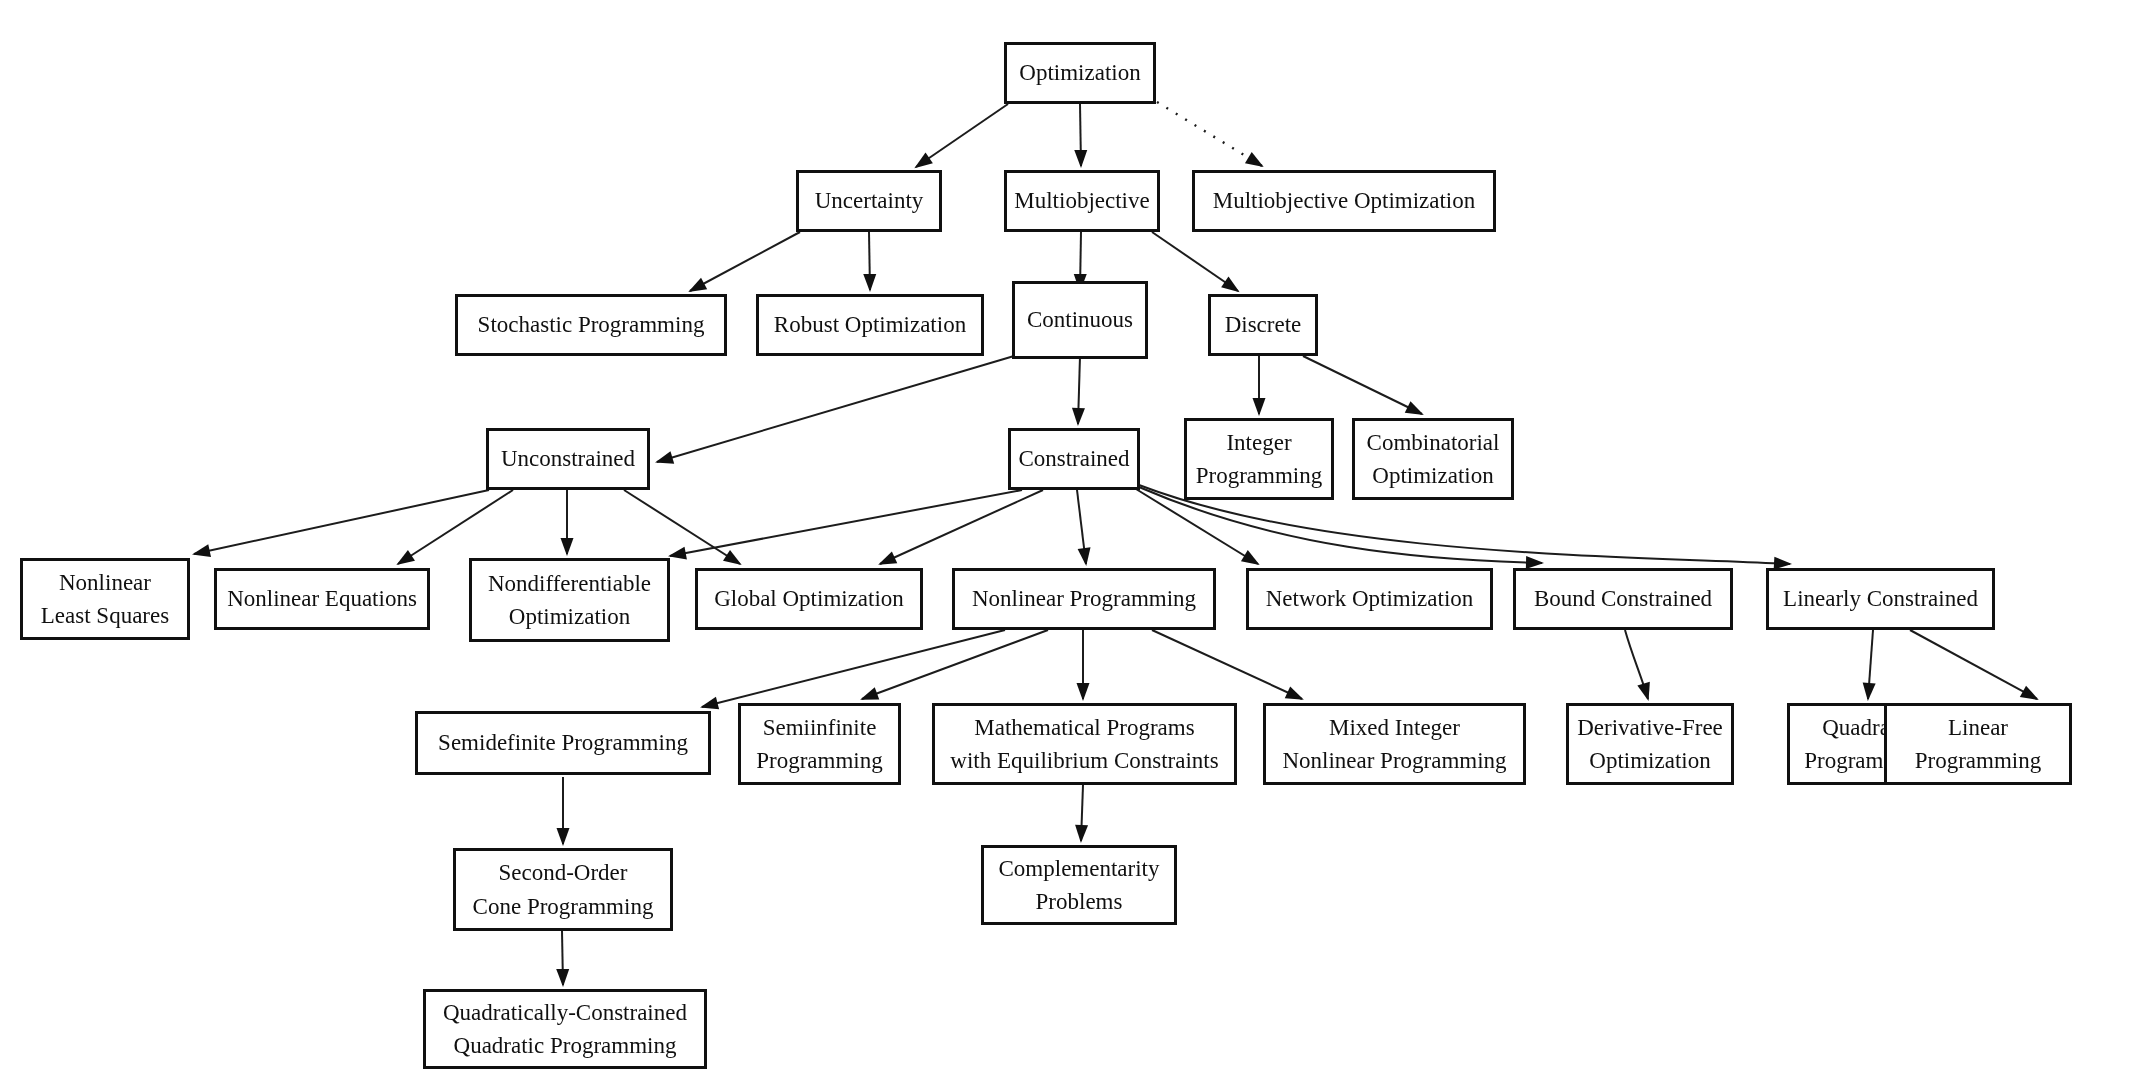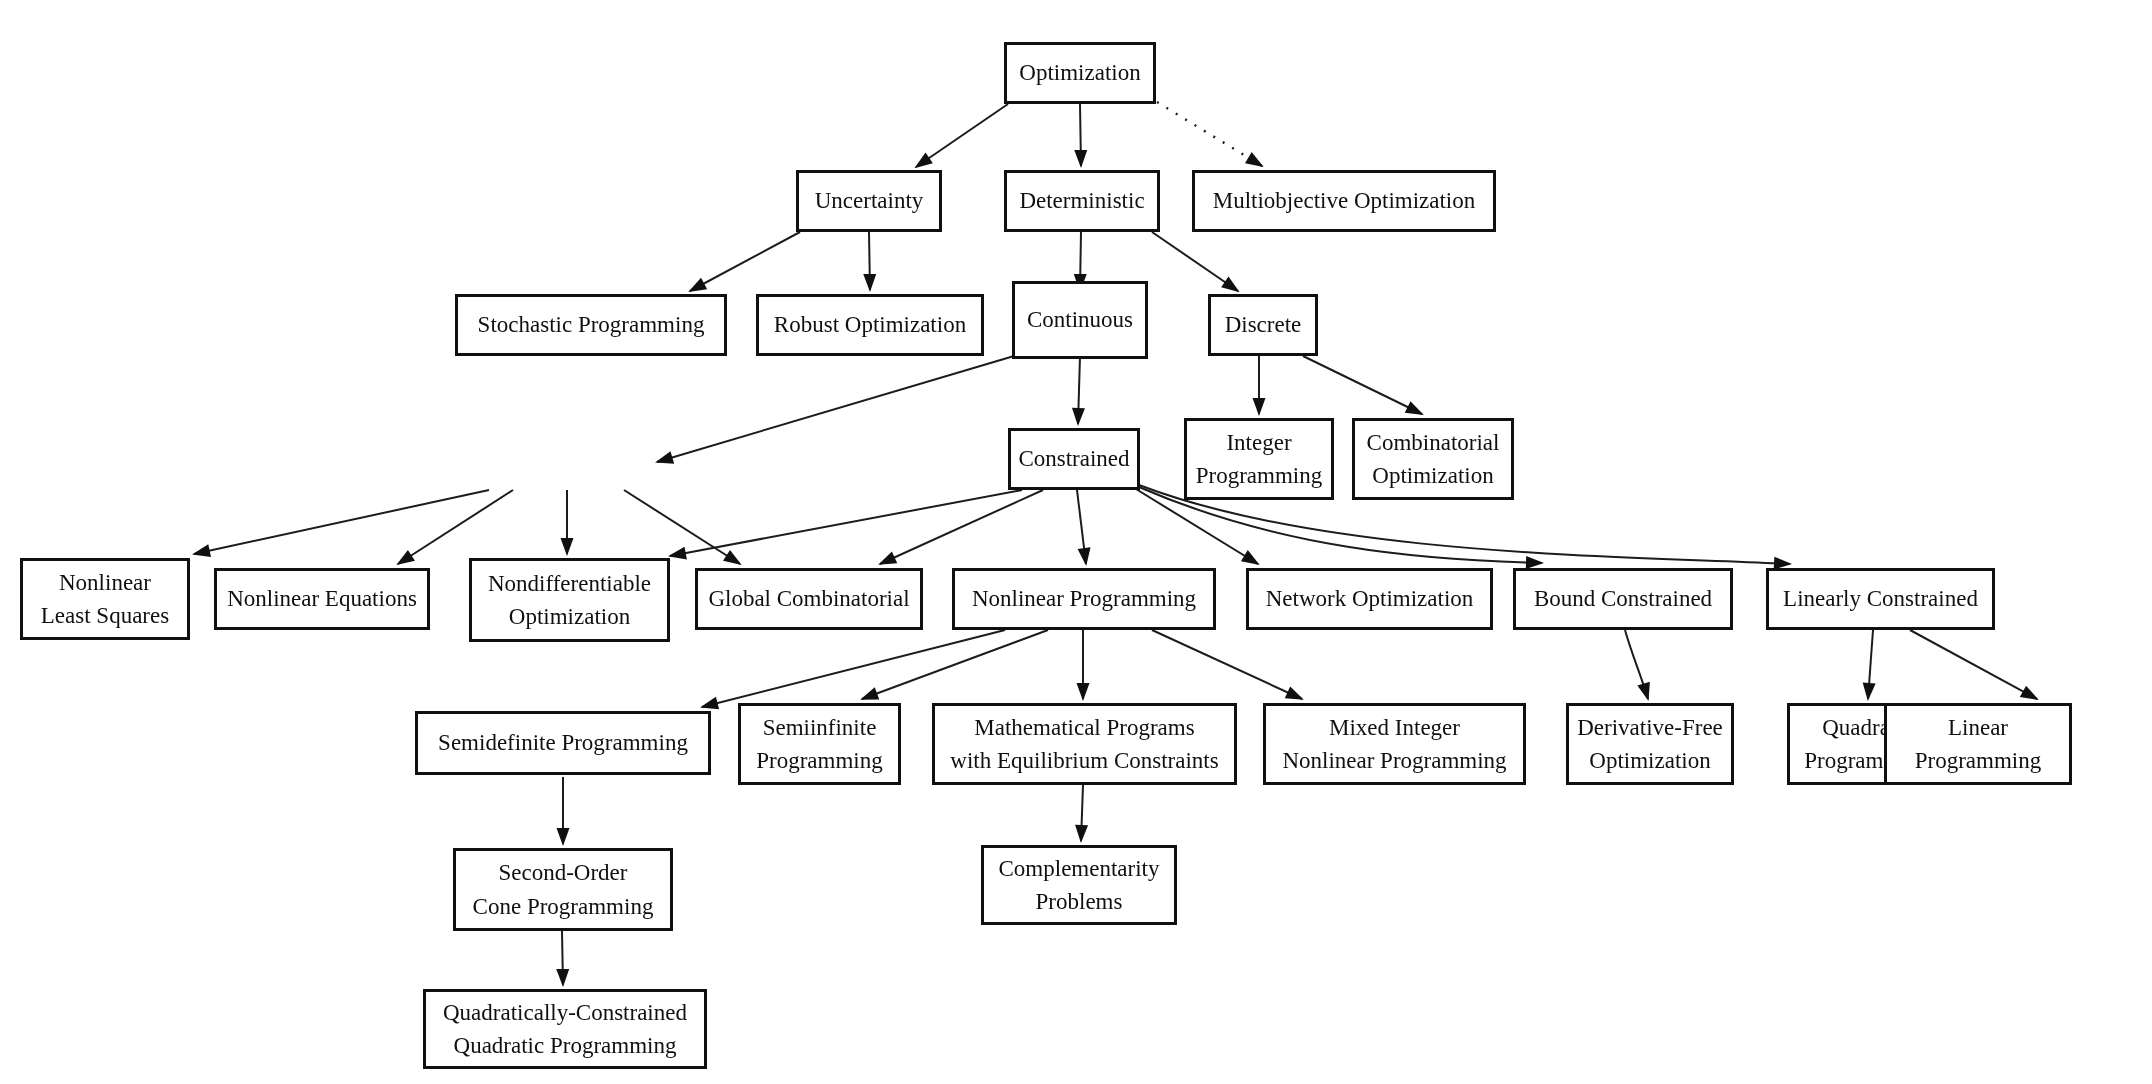--- a/index.html
+++ b/index.html
@@ -65,37 +65,38 @@
     <path class="edge" d="M1625,630 C1632,655 1642,678 1648,699" marker-end="url(#arrow)"></path>
     <path class="edge" d="M1873,630 L1868,699" marker-end="url(#arrow)"></path>
     <path class="edge" d="M1910,630 L2037,699" marker-end="url(#arrow)"></path>
     <path class="edge" d="M563,777 L563,844" marker-end="url(#arrow)"></path>
     <path class="edge" d="M1083,785 L1081,841" marker-end="url(#arrow)"></path>
     <path class="edge" d="M562,931 L563,985" marker-end="url(#arrow)"></path>
   </svg>
 
   <div class="node" style="left:1004px;top:42px;width:152px;height:62px">Optimization</div>
   <div class="node" style="left:796px;top:170px;width:146px;height:62px">Uncertainty</div>
-  <div class="node" style="left:1004px;top:170px;width:156px;height:62px">Deterministic</div>
+  <div class="node" style="left:1004px;top:170px;width:156px;height:62px">Multiobjective</div>
   <div class="node" style="left:1192px;top:170px;width:304px;height:62px">Multiobjective Optimization</div>
   <div class="node" style="left:455px;top:294px;width:272px;height:62px">Stochastic Programming</div>
   <div class="node" style="left:756px;top:294px;width:228px;height:62px">Robust Optimization</div>
   <div class="node" style="left:1012px;top:281px;width:136px;height:78px">Continuous</div>
   <div class="node" style="left:1208px;top:294px;width:110px;height:62px">Discrete</div>
+  <div class="node" style="left:486px;top:428px;width:164px;height:62px">Unconstrained</div>
   <div class="node" style="left:1008px;top:428px;width:132px;height:62px">Constrained</div>
   <div class="node" style="left:1184px;top:418px;width:150px;height:82px">Integer
 Programming</div>
   <div class="node" style="left:1352px;top:418px;width:162px;height:82px">Combinatorial
 Optimization</div>
   <div class="node" style="left:20px;top:558px;width:170px;height:82px">Nonlinear
 Least Squares</div>
   <div class="node" style="left:214px;top:568px;width:216px;height:62px">Nonlinear Equations</div>
   <div class="node" style="left:469px;top:558px;width:201px;height:84px">Nondifferentiable
 Optimization</div>
-  <div class="node" style="left:695px;top:568px;width:228px;height:62px">Global Combinatorial</div>
+  <div class="node" style="left:695px;top:568px;width:228px;height:62px">Global Optimization</div>
   <div class="node" style="left:952px;top:568px;width:264px;height:62px">Nonlinear Programming</div>
   <div class="node" style="left:1246px;top:568px;width:247px;height:62px">Network Optimization</div>
   <div class="node" style="left:1513px;top:568px;width:220px;height:62px">Bound Constrained</div>
   <div class="node" style="left:415px;top:711px;width:296px;height:64px">Semidefinite Programming</div>
   <div class="node" style="left:1766px;top:568px;width:229px;height:62px">Linearly Constrained</div>
   <div class="node" style="left:738px;top:703px;width:163px;height:82px">Semiinfinite
 Programming</div>
   <div class="node" style="left:932px;top:703px;width:305px;height:82px">Mathematical Programs
 with Equilibrium Constraints</div>
   <div class="node" style="left:1263px;top:703px;width:263px;height:82px">Mixed Integer

